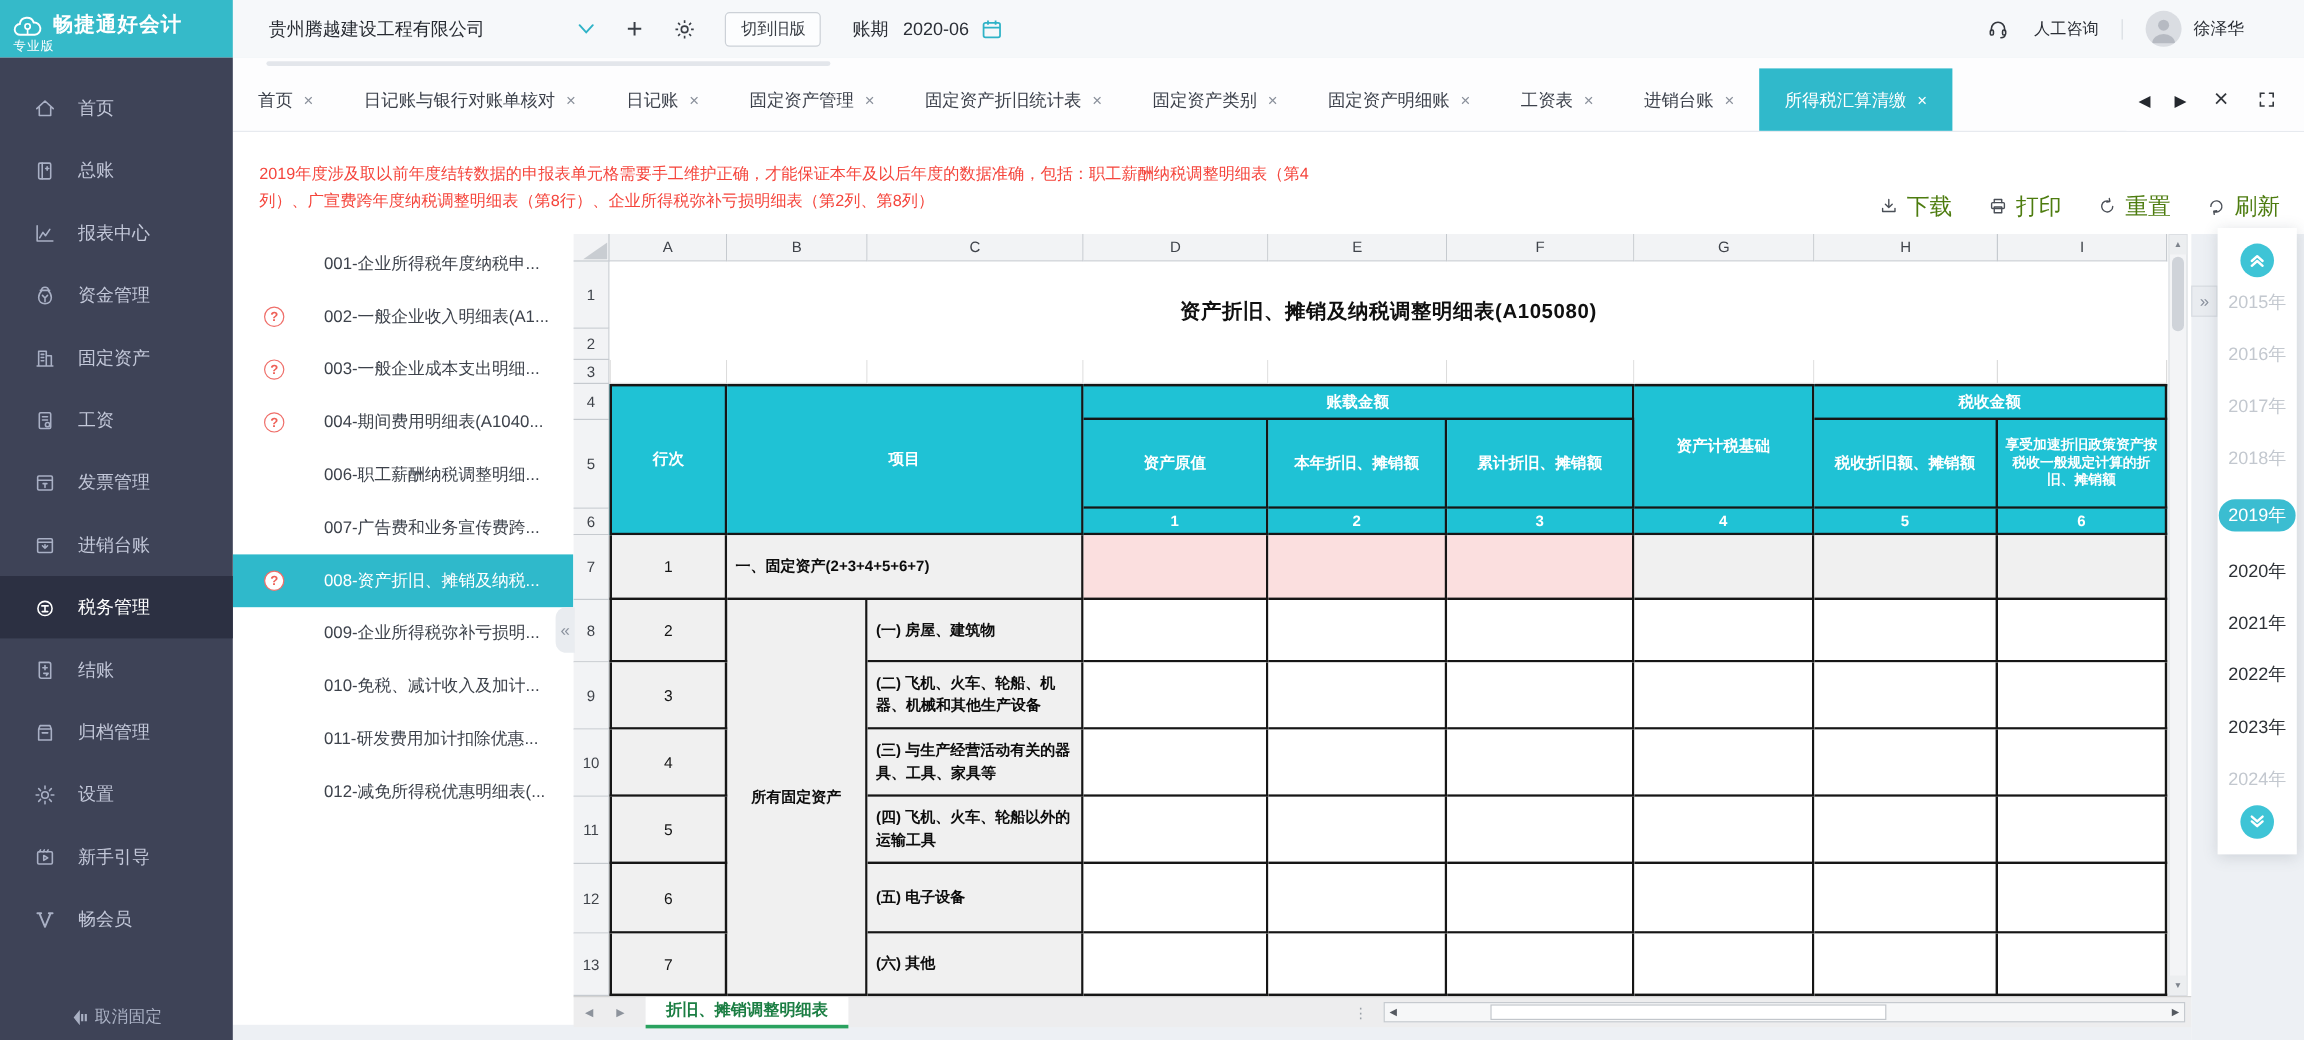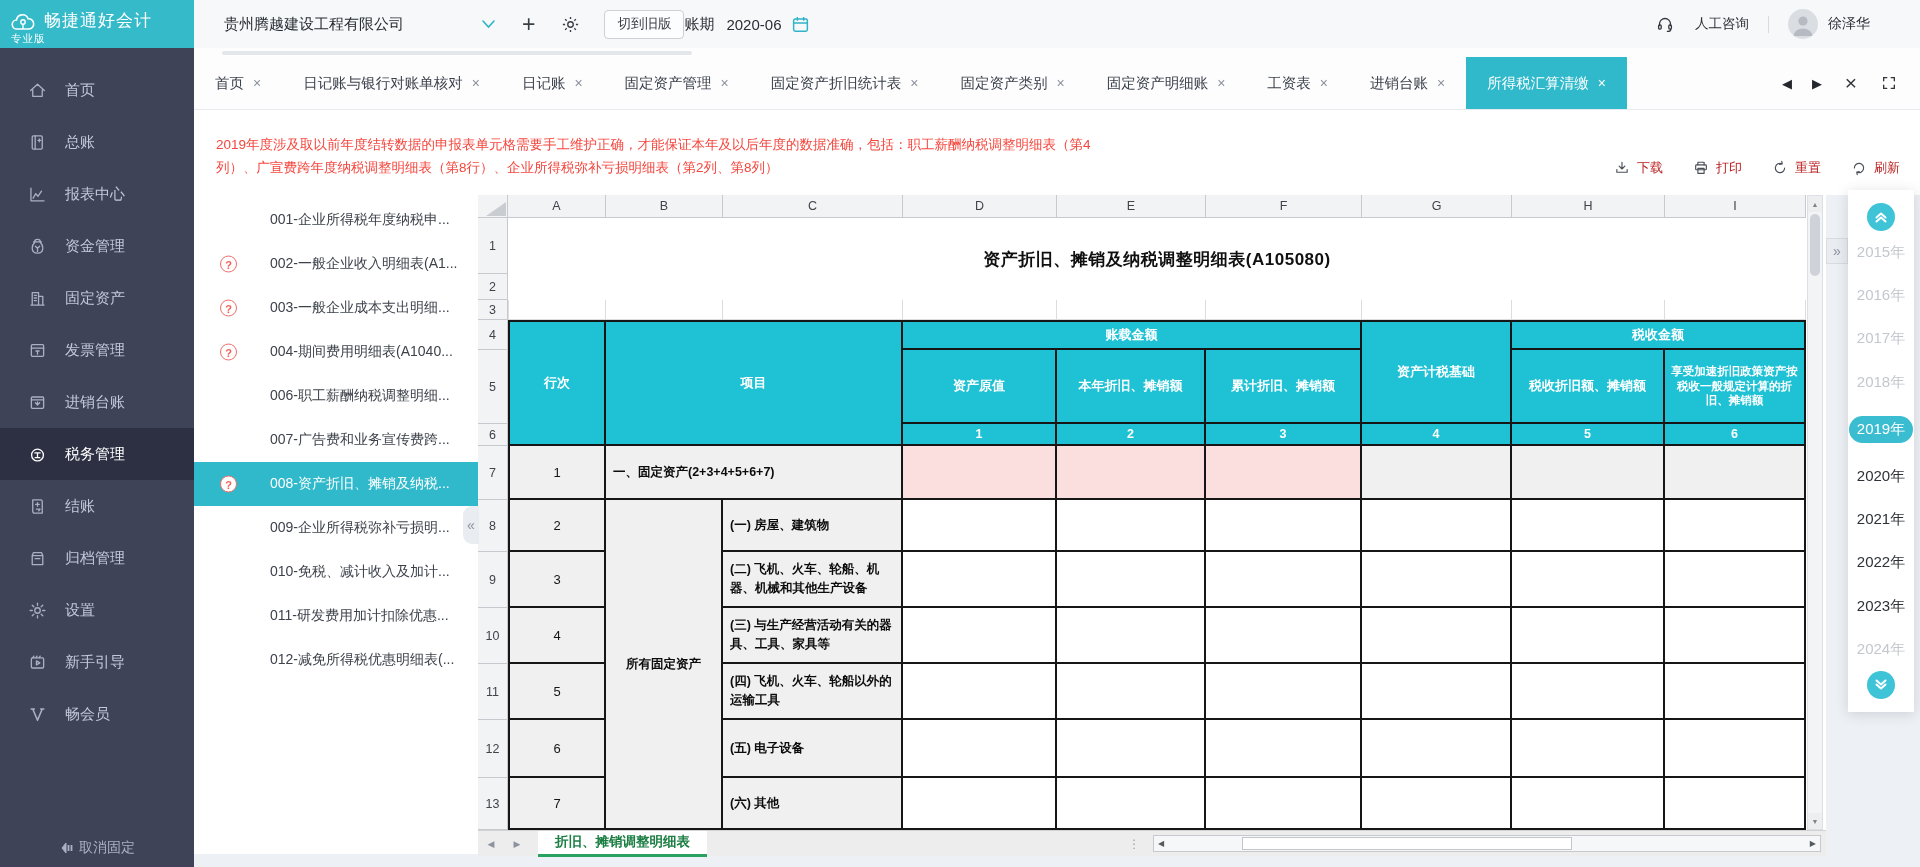--- a/index.html
+++ b/index.html
@@ -3,28 +3,28 @@
 <meta charset="utf-8">
 <style>
 *{margin:0;padding:0;box-sizing:border-box}
 html,body{width:1920px;height:867px;overflow:hidden}
 body{font-family:"Liberation Sans",sans-serif;background:#edf0f4;position:relative;color:#2a2e35}
 svg{display:block}
 
 
 .topbar{position:absolute;top:0;left:0;width:1920px;height:48px;background:#f6f8fa;display:flex;align-items:center;z-index:5}
 .logo{width:194px;height:48px;background:#35bac9;color:#fff;position:relative;display:flex;align-items:center;padding-left:10px;gap:8px;flex:none}
-.logo-title{font-size:17px;font-weight:400;letter-spacing:1px;margin-top:-7px}
+.logo-title{font-size:17px;font-weight:700;letter-spacing:1px;margin-top:-7px}
 .logo-sub{position:absolute;left:11px;bottom:2px;font-size:10.5px;letter-spacing:1px}
 .company{margin-left:30px;width:272px;display:flex;align-items:center;justify-content:space-between;cursor:pointer}
 .company-name{font-size:15px;color:#262a31}
 .tb-ic{margin-left:26px;display:flex;align-items:center;color:#3a3f46}
 .plus-ic{font-size:23px;line-height:1;color:#3a3f46;font-weight:400}
 .oldver{margin-left:24px;height:29px;padding:0 12px;border:1px solid #ccd1d7;border-radius:4px;font-size:13.5px;color:#383d44;display:flex;align-items:center;background:#fcfdfe}
-.period-label{font-size:15px}
+.period-label{margin-left:26px;font-size:15px}
 .period-val{margin-left:12px;font-size:15px}
 .cal-ic{margin-left:9px}
 .tb-right{margin-left:auto;display:flex;align-items:center;margin-right:50px}
 .support{display:flex;align-items:center;gap:21px;font-size:13.5px;cursor:pointer}
 .tb-div{width:1px;height:17px;background:#d8dce2;margin:0 19px}
 .avatar{width:30px;height:30px;border-radius:50%;background:#dadde2;overflow:hidden;flex:none}
 .username{margin-left:10px;font-size:14px}
 
 
 .tabrow{position:absolute;top:48px;left:194px;right:0;height:62px;background:#fdfdfe;border-bottom:1px solid #e7eaef;display:flex;align-items:flex-end;z-index:4}
@@ -46,21 +46,21 @@
 .side-item.active svg{stroke:#fff}
 .unpin{position:absolute;bottom:10px;left:0;width:100%;display:flex;justify-content:center;align-items:center;gap:4px;color:#aab1c4;font-size:14px;cursor:pointer}
 .unpin svg{width:16px;height:16px;stroke:#aab1c4;fill:#aab1c4;stroke-width:1}
 
 
 .main{position:absolute;top:110px;left:194px;right:0;bottom:0;background:#fff}
 .gray-right{position:absolute;top:85px;right:0;width:94px;bottom:0;background:#edf0f4}
 .gray-bottom{position:absolute;left:0;right:94px;top:744px;bottom:0;background:#edf0f4}
 .warning{position:absolute;left:22px;top:23px;color:#f5453c;font-size:13.5px;line-height:23px;white-space:nowrap;z-index:2}
 .toolbar{position:absolute;top:49px;right:20px;display:flex;gap:30px;align-items:center;z-index:3}
-.tool{display:flex;gap:7px;align-items:center;font-size:13px;color:#b91c1c;cursor:pointer}
+.tool{display:flex;gap:7px;align-items:center;font-size:19px;color:#4d7c0f;cursor:pointer}
 .tool svg{width:16px;height:16px;stroke:#4a4f57;fill:none;stroke-width:1.3;stroke-linecap:round;stroke-linejoin:round}
 
 
 .listpanel{position:absolute;left:0;top:88px;width:284px;bottom:16px;background:#fff;overflow:hidden}
 .litem{height:44px;display:flex;align-items:center;padding-left:76px;font-size:14px;color:#3d424b;position:relative;white-space:nowrap;cursor:pointer}
 .help-badge{position:absolute;left:26px;top:50%;transform:translateY(-50%);width:17px;height:17px;border-radius:50%;border:1.5px solid #ef6e69;color:#ee6057;font-size:11px;font-weight:700;display:flex;align-items:center;justify-content:center;background:#fff}
 .litem.selected{background:#2fb9cb;color:#fff}
 .collapse{position:absolute;left:269px;top:396px;width:16px;height:38px;background:#e9ecf0;border-radius:9px 0 0 9px;display:flex;align-items:center;justify-content:center;color:#8a919d;font-size:14px;cursor:pointer;z-index:2}
 
 
@@ -251,20 +251,28 @@
       <span>资金管理</span>
     </div>
   <div class="side-item">
       <svg viewBox="0 0 18 18">
         <path d="M4 15.2V3.5h6v11.7M10 15.2V7h4v8.2M2.8 15.2h12.4M6 6h2M6 8.5h2M6 11h2"></path>
       </svg>
       <span>固定资产</span>
     </div>
   <div class="side-item">
       <svg viewBox="0 0 18 18">
+        <rect x="4.5" y="2.8" width="9" height="12.4" rx="1"></rect>
+        <path d="M7 6h4M7 8.5h4"></path>
+        <circle cx="11" cy="12.2" r="1.7"></circle>
+      </svg>
+      <span>工资</span>
+    </div>
+  <div class="side-item">
+      <svg viewBox="0 0 18 18">
         <rect x="3.2" y="3.5" width="11.6" height="11" rx="1"></rect>
         <path d="M3.2 6.8h11.6M7.5 9.5h3M9 9.5v3"></path>
       </svg>
       <span>发票管理</span>
     </div>
   <div class="side-item">
       <svg viewBox="0 0 18 18">
         <rect x="3.2" y="3.8" width="11.6" height="10.8" rx="1"></rect>
         <path d="M3.2 6.5h11.6M7 9.3l2 2 2-2M9 8.5v2.8"></path>
       </svg>

